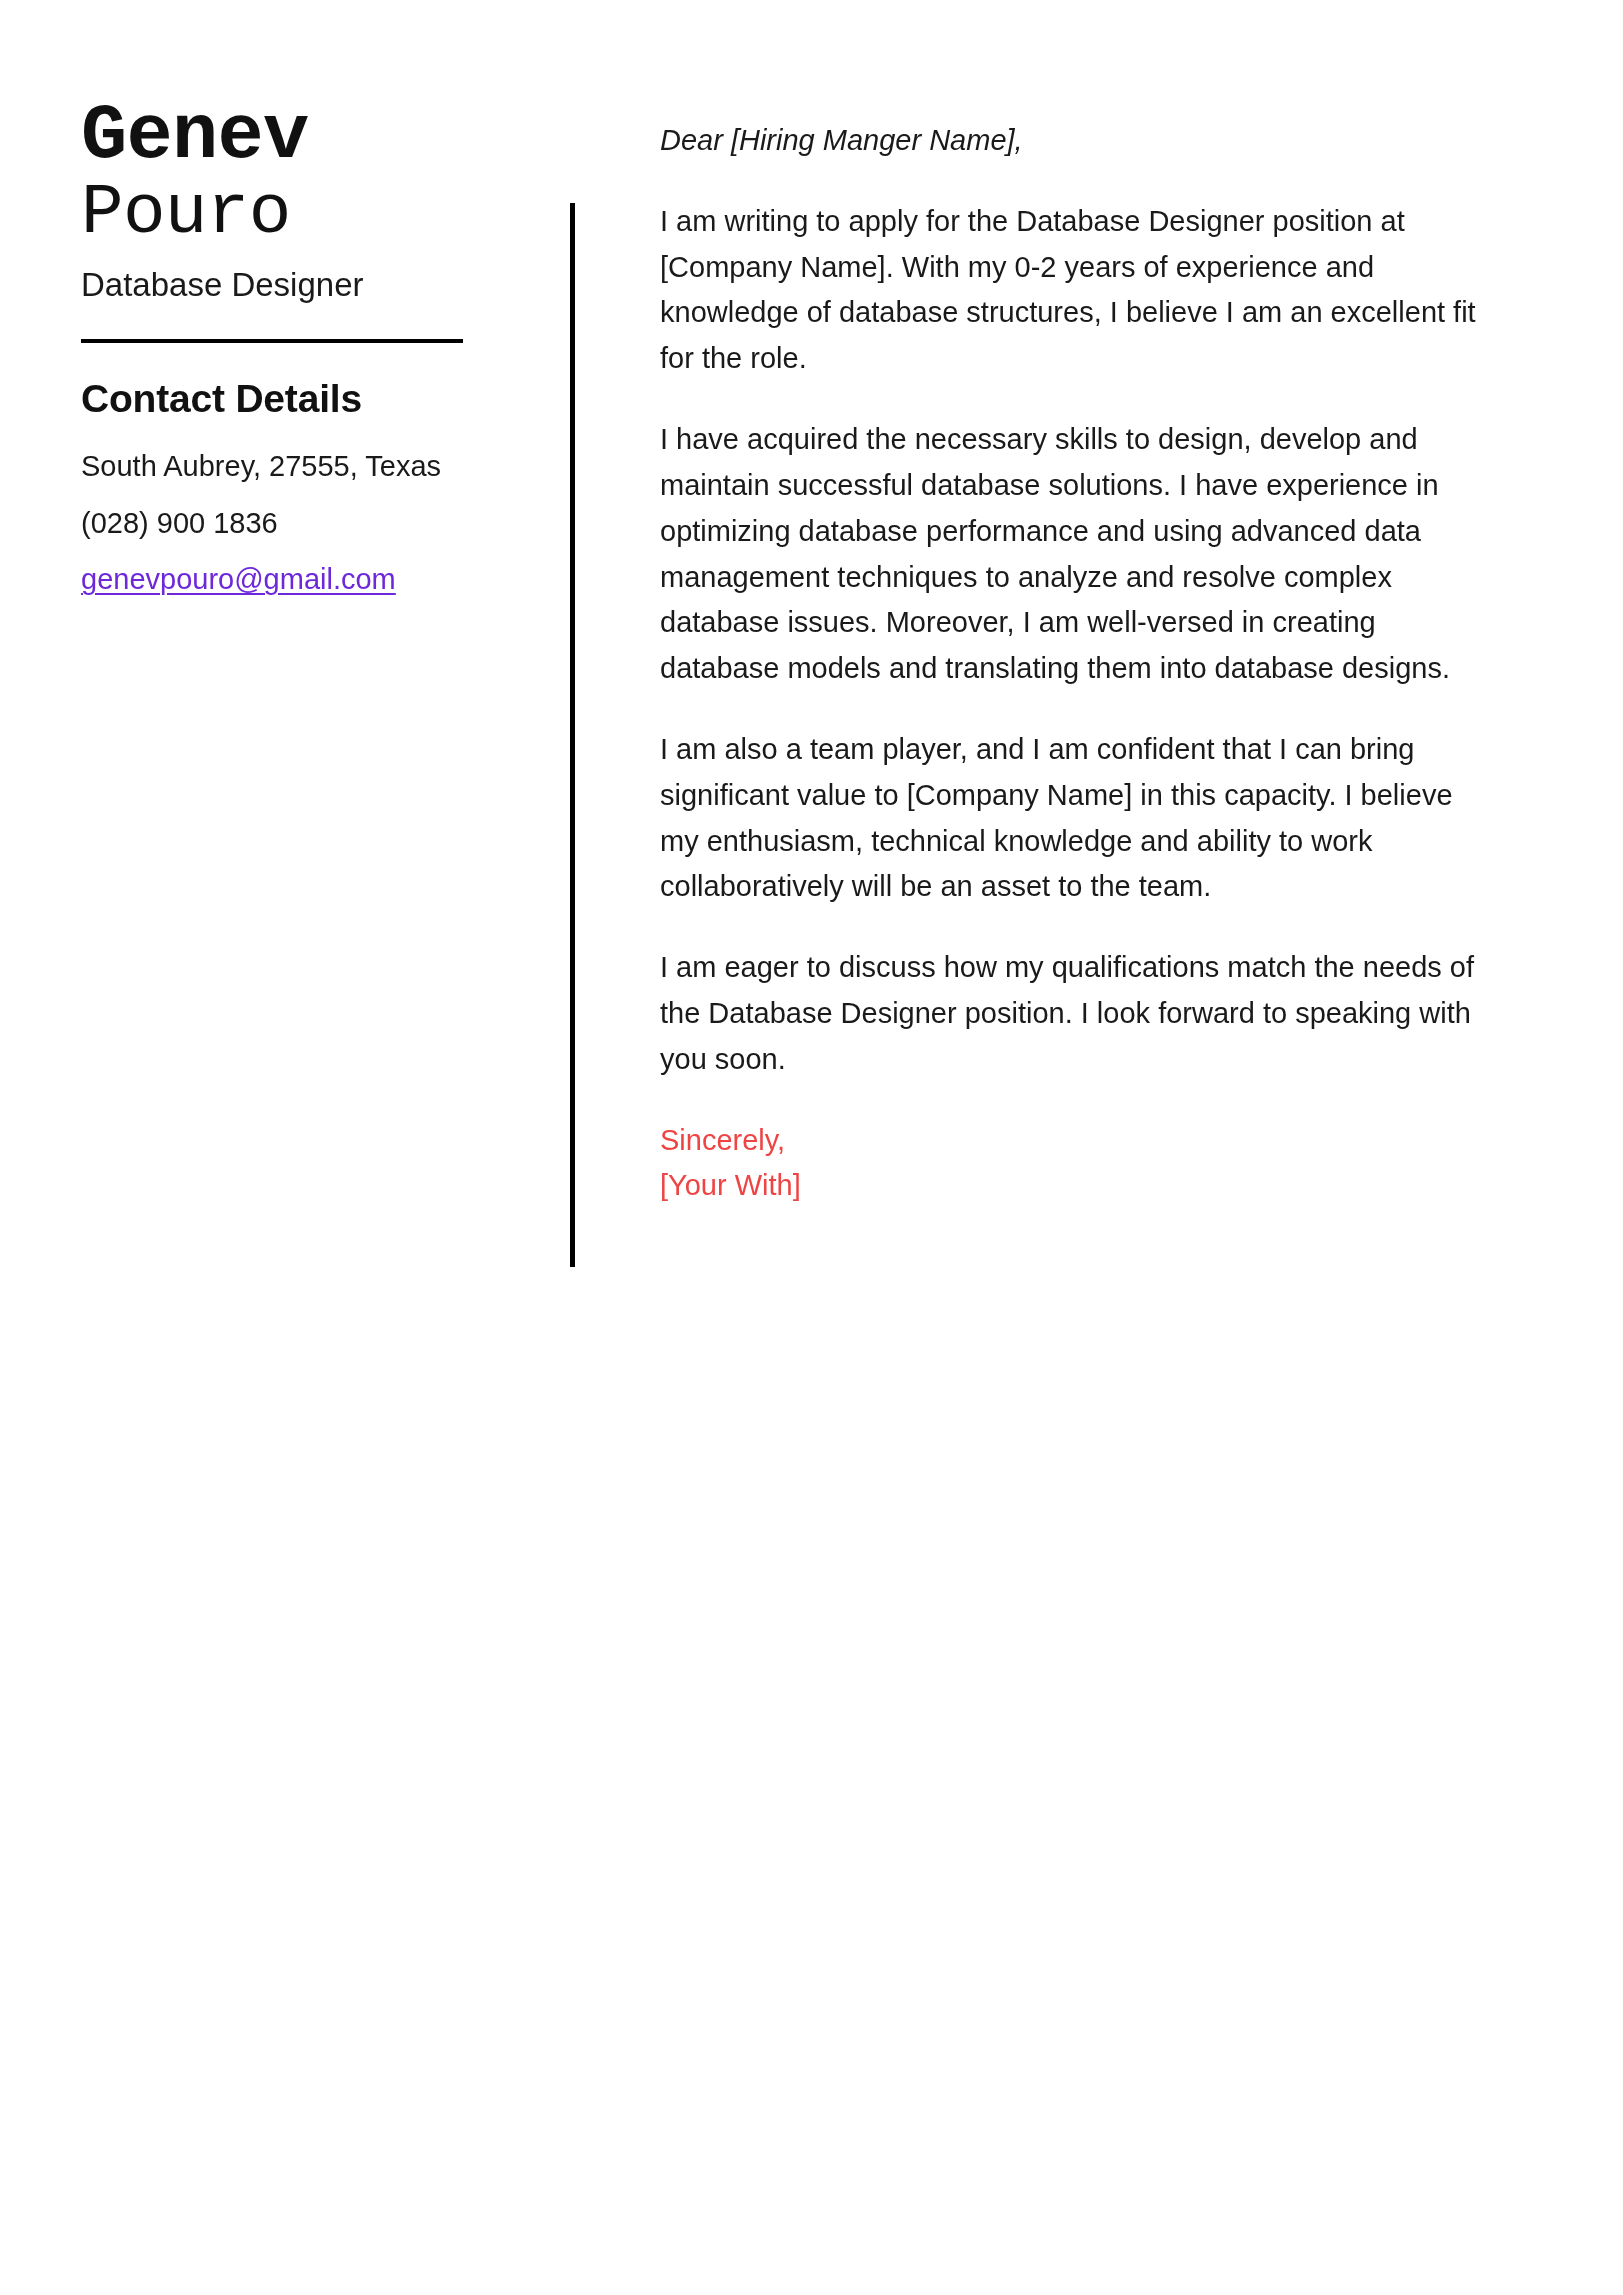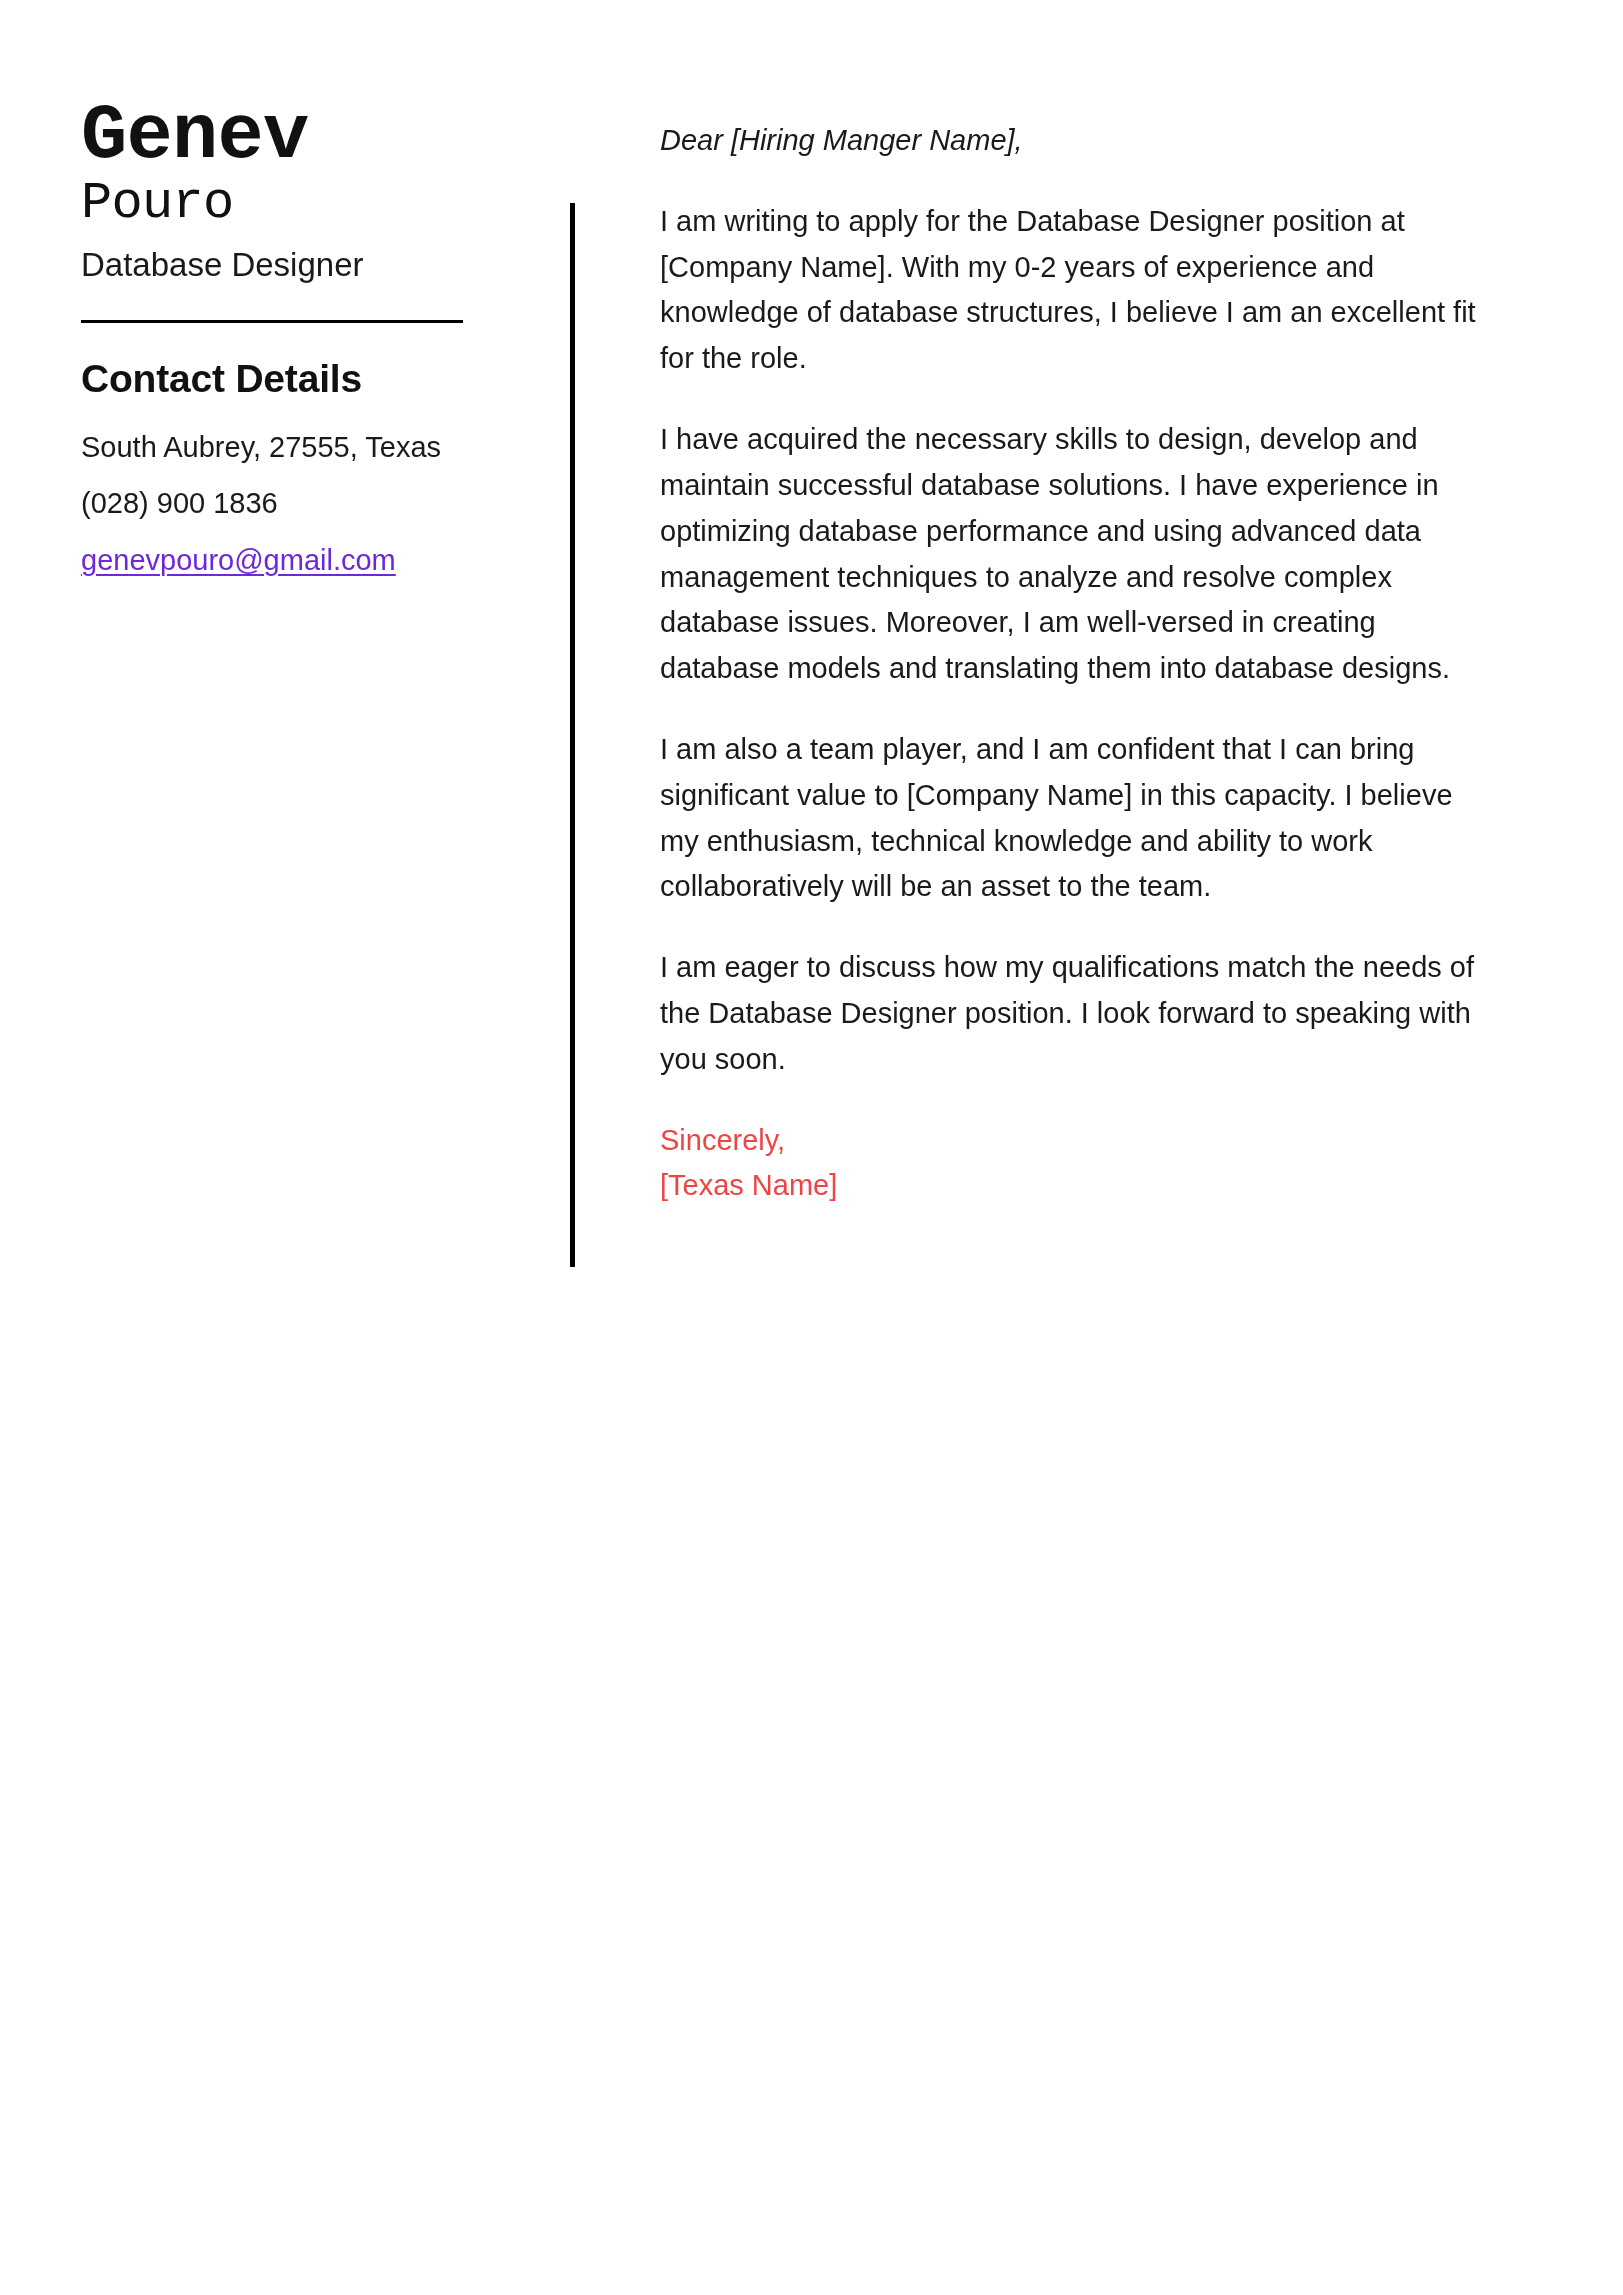--- a/index.html
+++ b/index.html
@@ -38,21 +38,21 @@
     font-size: 77px;
     line-height: 1.02;
     font-weight: 600;
     letter-spacing: -0.7px;
     color: #111111;
     white-space: nowrap;
   }
 
   .name-last {
     display: block;
-    font-size: 52px;
+    font-size: 71px;
     line-height: 1.04;
     font-weight: 300;
     letter-spacing: -0.7px;
     color: #111111;
     white-space: nowrap;
   }
 
   .job-title {
     display: block;
     margin-top: 14.4px;
@@ -193,19 +193,19 @@
     <p class="body-paragraph">I am writing to apply for the Database Designer position at [Company Name]. With my 0-2 years of experience and knowledge of database structures, I believe I am an excellent fit for the role.</p>
 
     <p class="body-paragraph">I have acquired the necessary skills to design, develop and maintain successful database solutions. I have experience in optimizing database performance and using advanced data management techniques to analyze and resolve complex database issues. Moreover, I am well-versed in creating database models and translating them into database designs.</p>
 
     <p class="body-paragraph">I am also a team player, and I am confident that I can bring significant value to [Company Name] in this capacity. I believe my enthusiasm, technical knowledge and ability to work collaboratively will be an asset to the team.</p>
 
     <p class="body-paragraph">I am eager to discuss how my qualifications match the needs of the Database Designer position. I look forward to speaking with you soon.</p>
 
     <div class="closing-block">
       <p class="closing-line">Sincerely,</p>
-      <p class="closing-line">[Texas Name]</p>
+      <p class="closing-line">[Your With]</p>
     </div>
 
   </div>
 
 </div>
 
 
 </body></html>

